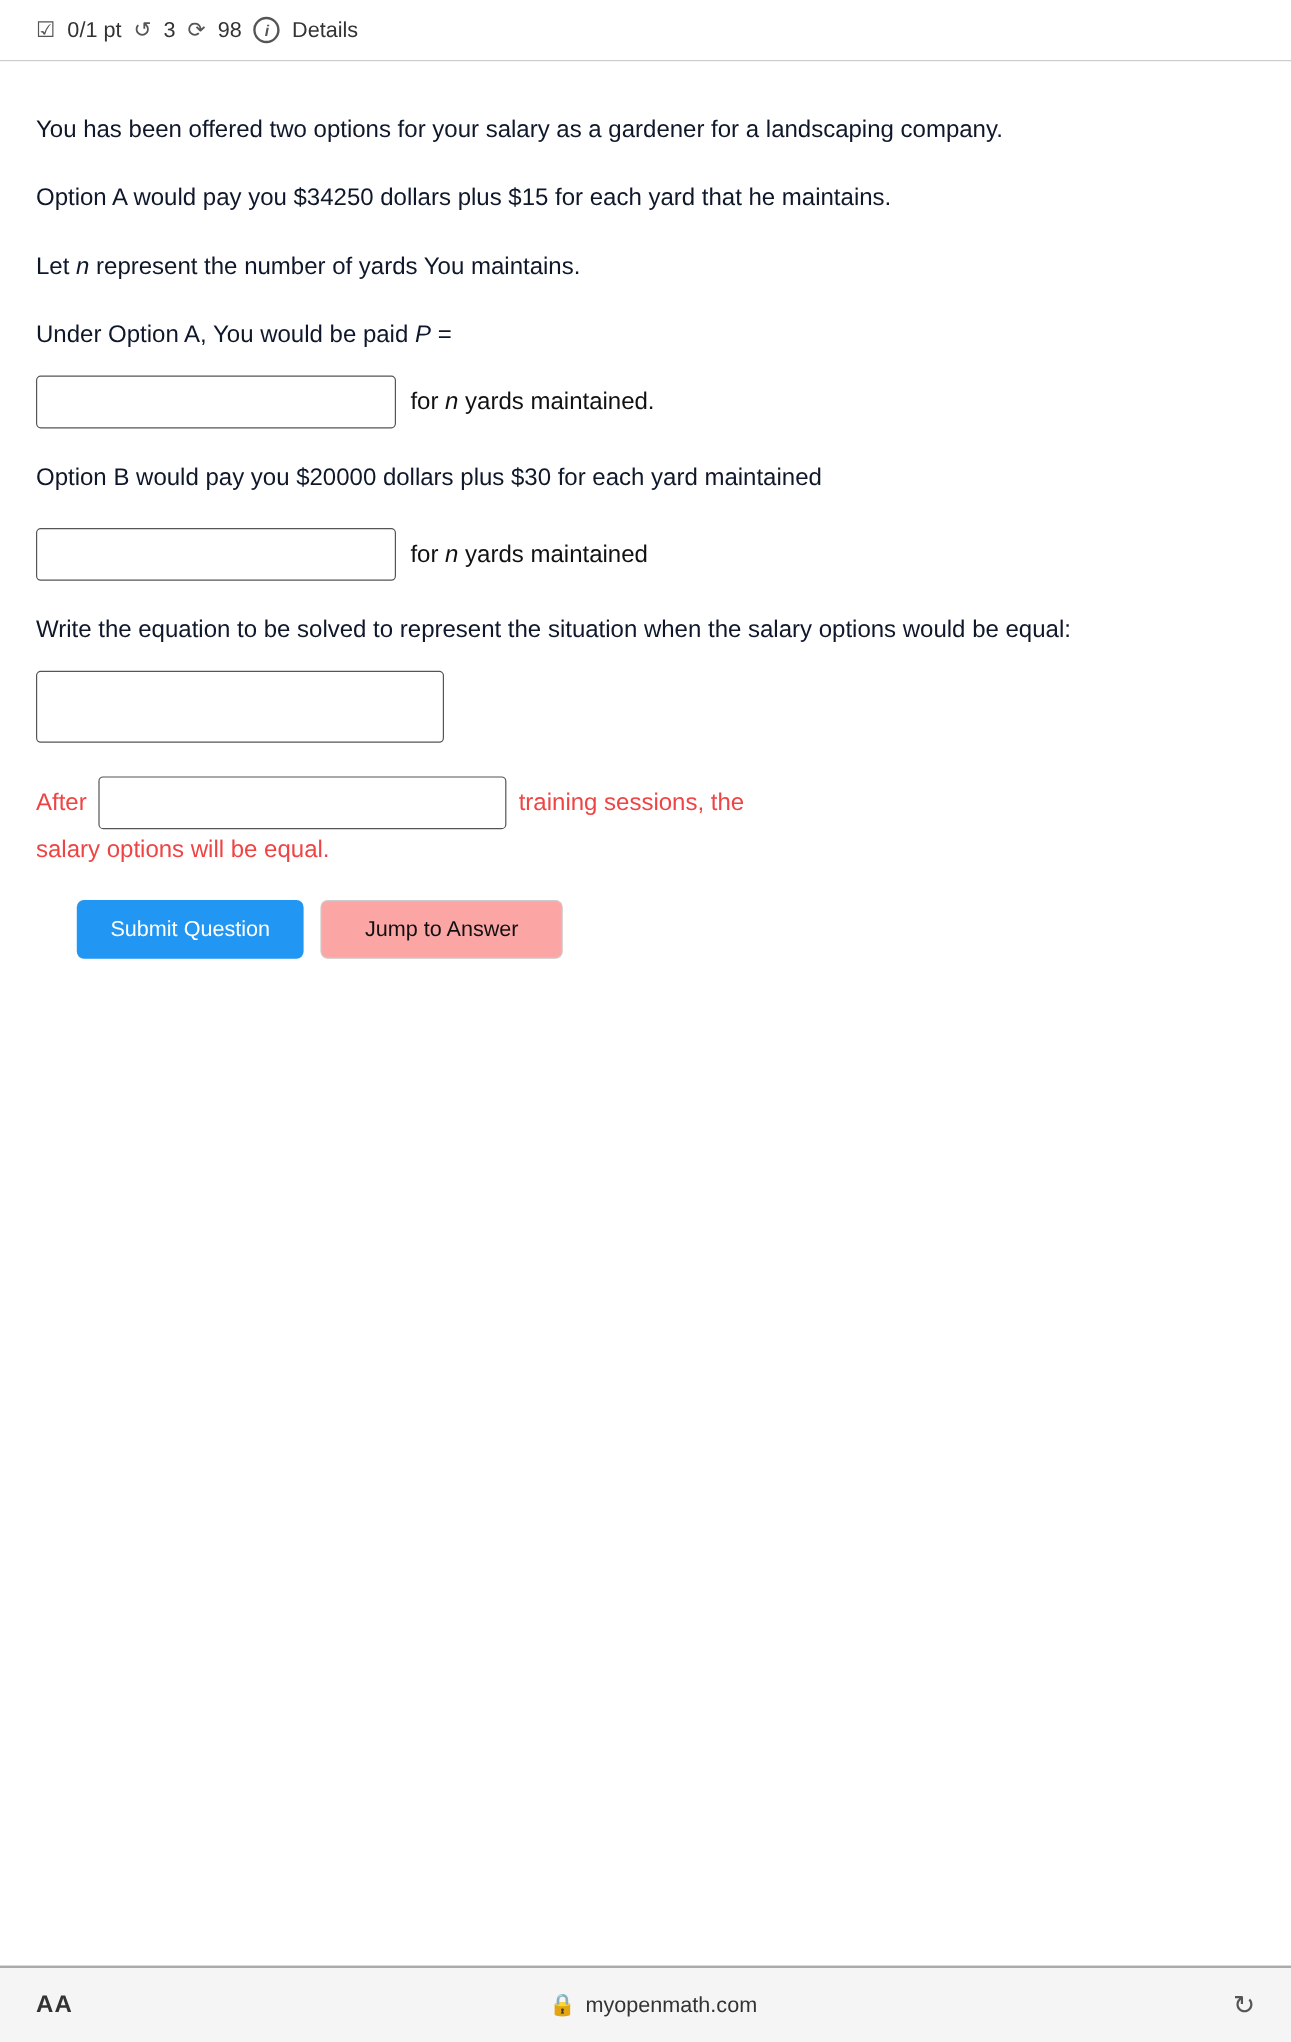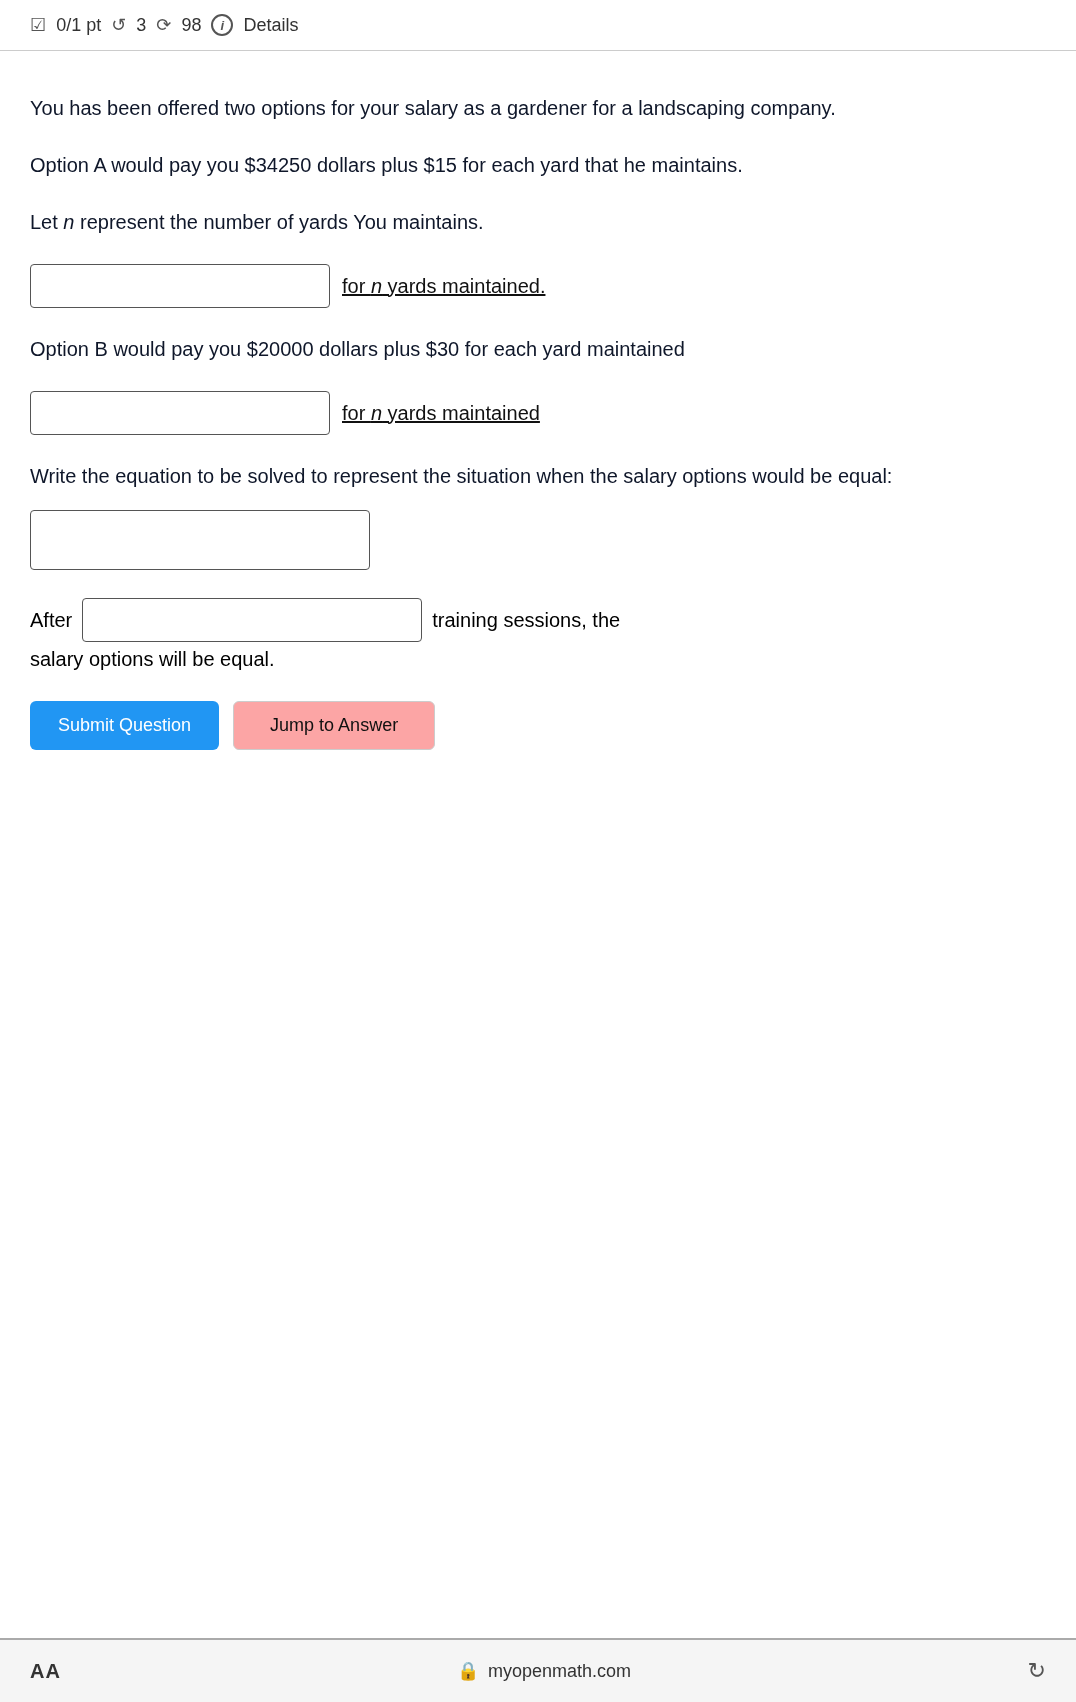--- a/index.html
+++ b/index.html
@@ -88,21 +88,20 @@
       height: 44px;
       font-size: 17px;
       padding: 4px 8px;
       outline: none;
       background: #fff;
     }
 
     .inline-label {
       font-size: 20px;
       color: #111;
-      text-decoration: underline;
     }
 
     .section-gap {
       margin-bottom: 26px;
     }
 
     .equation-input-block {
       margin-top: 8px;
       margin-bottom: 28px;
     }
@@ -121,39 +120,40 @@
 
     .after-row {
       display: flex;
       align-items: center;
       gap: 10px;
       margin-bottom: 6px;
     }
 
     .salary-equal-text {
       font-size: 20px;
-      color: #000000;
+      color: #ef4444;
     }
 
     .button-row {
       display: flex;
       align-items: center;
       gap: 14px;
       margin-top: 30px;
     }
 
     .btn-submit {
       background-color: #2196f3;
       color: #ffffff;
       border: none;
       border-radius: 6px;
       padding: 14px 28px;
       font-size: 18px;
       cursor: pointer;
       font-weight: 500;
+      margin-left: 34px;
     }
 
     .btn-jump {
       background-color: #fca5a5;
       color: #111;
       border: 1.5px solid #ccc;
       border-radius: 6px;
       padding: 13px 36px;
       font-size: 18px;
       cursor: pointer;
@@ -221,20 +221,23 @@
 
     <p class="question-text section-gap">You has been offered two options for your salary as a gardener for a landscaping company.</p>
 
     <p class="question-text section-gap">Option A would pay you $34250 dollars plus $15 for each yard that he maintains.</p>
 
     <p class="question-text section-gap">
       Let <span class="math-italic">n</span> represent the number of yards You maintains.
     </p>
 
     <div class="section-gap">
+      <p class="question-text">
+        Under Option A, You would be paid <span class="math-italic">P</span> <span class="equals-sign">=</span>
+      </p>
       <div class="inline-input-row">
         <input type="text" class="text-input" value="" style="">
         <span class="inline-label">
           for <span class="math-italic">n</span> yards maintained.
         </span>
       </div>
     </div>
 
     <p class="question-text section-gap">Option B would pay you $20000 dollars plus $30 for each yard maintained</p>
 

